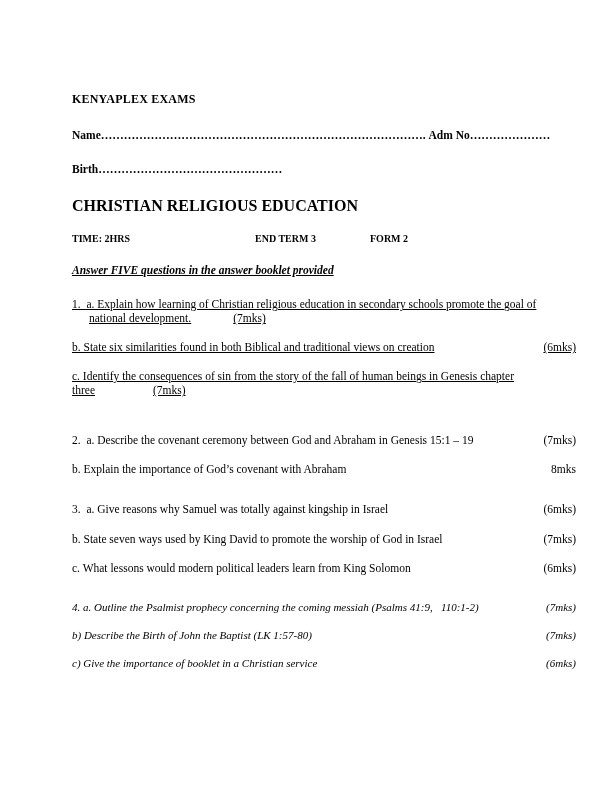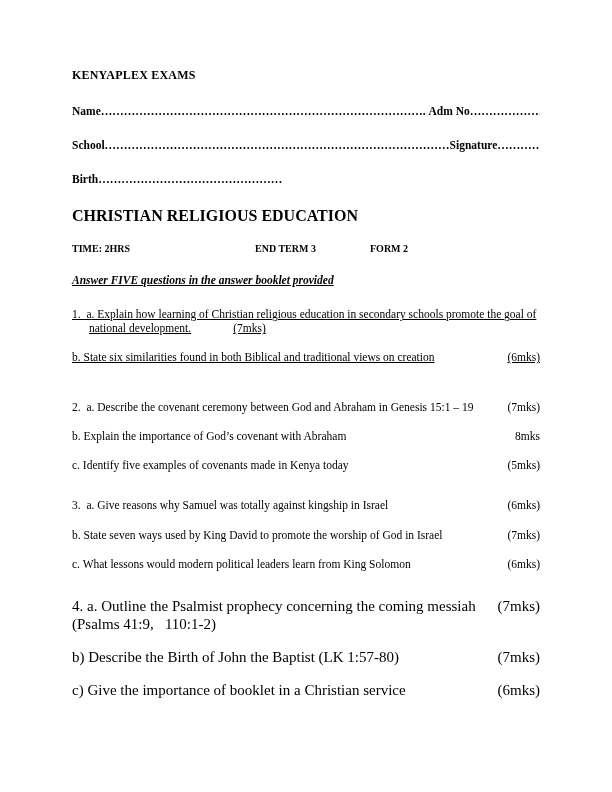--- a/index.html
+++ b/index.html
@@ -8,23 +8,24 @@
     width: 612px;
     height: 792px;
     background: #ffffff;
     color: #000000;
     font-family: "Liberation Serif", serif;
     overflow: hidden;
   }
   .page {
     width: 612px;
     height: 756px;
-    padding: 68px 72px 0 72px;
+    padding: 68px 36px 0 72px;
     font-size: 11.5px;
     line-height: 1.22;
+    margin-top: 24px;
   }
   .exam-title {
     font-weight: bold;
     font-size: 12px;
     margin-bottom: 21px;
     letter-spacing: 0.2px;
   }
   .field-line {
     font-weight: bold;
     font-size: 11.5px;
@@ -53,63 +54,59 @@
   }
   .question { margin-bottom: 26px; }
   .question.q1 { margin-bottom: 36px; text-decoration: underline; }
   .part { margin-bottom: 15px; }
   .part.row { display: flex; justify-content: space-between; align-items: baseline; }
   .part.row .ptext { flex: 1 1 auto; padding-right: 12px; }
   .marks { white-space: nowrap; }
   .hang { padding-left: 17px; text-indent: -17px; }
   .marks-inline { margin-left: 42px; }
   .marks-inline.wide { margin-left: 58px; }
-  .question.small { font-size: 15px; }
+  .question.small { font-size: 11px; font-style: italic; }
 </style>
 </head>
 <body>
 
 <div class="page">
 
   <div class="exam-title">KENYAPLEX EXAMS</div>
 
   <div class="field-line"><span>Name</span><span>………………………………………………………………………….</span><span>&nbsp;Adm No</span><span>…………………</span></div>
 
-  <div class="field-line"><span>School</span><span>………………………………………………………………………………</span><span>Signature</span><span>…………</span></div>
 
   <div class="field-line"><span>Birth</span><span>…………………………………………</span></div>
 
   <div class="subject-line">CHRISTIAN RELIGIOUS EDUCATION</div>
 
   <div class="meta-line">
     <span class="m1">TIME: 2HRS</span><span class="m2">END TERM 3</span><span class="m3">FORM 2</span>
   </div>
 
   <div class="instruction-line">Answer FIVE questions in the answer booklet provided</div>
 
   <div class="question q1">
     <div class="part hang"><span>1.&nbsp;&nbsp;a. Explain how learning of Christian religious education in secondary schools promote the goal of national development.</span><span class="marks-inline">(7mks)</span></div>
     <div class="part row">
         <span class="ptext">b. State six similarities found in both Biblical and traditional views on creation</span>
         <span class="marks">(6mks)</span>
       </div>
+    <div class="part"><span>c. Identify the consequences of sin from the story of the fall of human beings in Genesis chapter three</span><span class="marks-inline wide">(7mks)</span></div>
   </div>
 
   <div class="question">
     <div class="part row">
         <span class="ptext">2.&nbsp;&nbsp;a. Describe the covenant ceremony between God and Abraham in Genesis 15:1 – 19</span>
         <span class="marks">(7mks)</span>
       </div>
     <div class="part row">
         <span class="ptext">b. Explain the importance of God’s covenant with Abraham</span>
         <span class="marks">8mks</span>
-      </div>
-    <div class="part row">
-        <span class="ptext">c. Identify five examples of covenants made in Kenya today</span>
-        <span class="marks">(5mks)</span>
       </div>
   </div>
 
   <div class="question">
     <div class="part row">
         <span class="ptext">3.&nbsp;&nbsp;a. Give reasons why Samuel was totally against kingship in Israel</span>
         <span class="marks">(6mks)</span>
       </div>
     <div class="part row">
         <span class="ptext">b. State seven ways used by King David to promote the worship of God in Israel</span>

